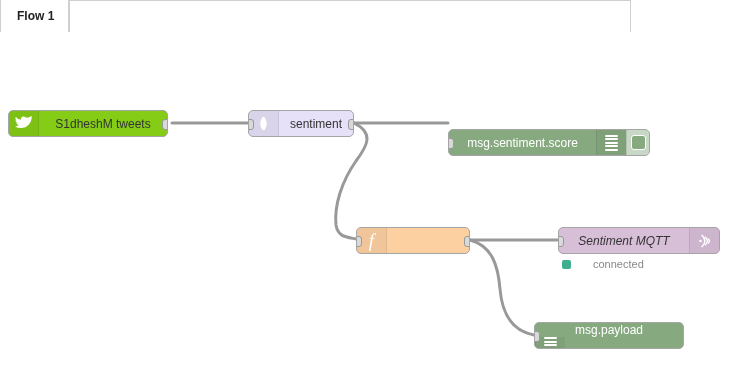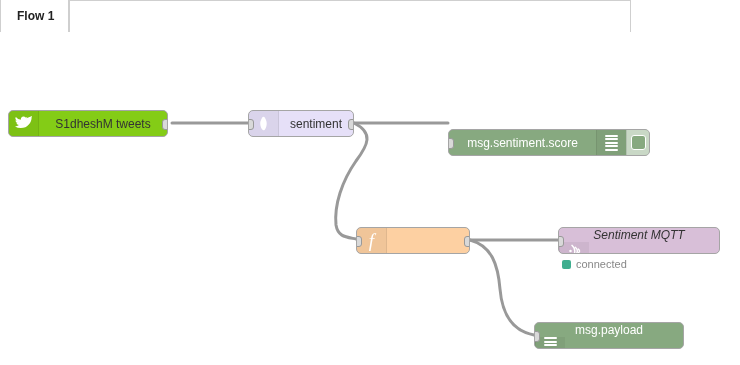--- a/index.html
+++ b/index.html
@@ -172,21 +172,21 @@
     height: 2px;
     background: #ffffff;
     border-radius: 1px;
   }
 
   
   .status {
     position: absolute;
     display: flex;
     align-items: center;
-    gap: 5px;
+    gap: 22px;
     font-size: 11px;
     color: #888888;
     white-space: nowrap;
   }
   .status .dot {
     width: 9px; height: 9px;
     border-radius: 2px;
     background: #3fae8f;
     display: inline-block;
   }
@@ -271,21 +271,21 @@
   </div>
 
   <div class="node n-function" style="left:356px; top:194px; width:114px;">
     <div class="icon-box">
       <span class="fn-f">f</span>
     </div>
     <div class="port in"></div>
     <div class="port out"></div>
   </div>
 
-  <div class="node n-mqtt" style="left:558px; top:194px; width:162px;flex-direction:column;">
+  <div class="node n-mqtt" style="left:558px; top:194px; width:162px;">
     <div class="label italic">Sentiment MQTT</div>
     <div class="icon-box right">
       <svg width="18" height="18" viewBox="0 0 24 24" aria-hidden="true">
         <g fill="none" stroke="#ffffff" stroke-width="1.9" stroke-linecap="round">
           <path d="M8 4.5 C 13 8.5, 13 15.5, 8 19.5"></path>
           <path d="M12.5 7 C 16 10, 16 14, 12.5 17"></path>
           <path d="M16.5 9.5 C 18.6 11, 18.6 13, 16.5 14.5"></path>
         </g>
         <circle cx="6" cy="12" r="1.7" fill="#ffffff"></circle>
       </svg>

